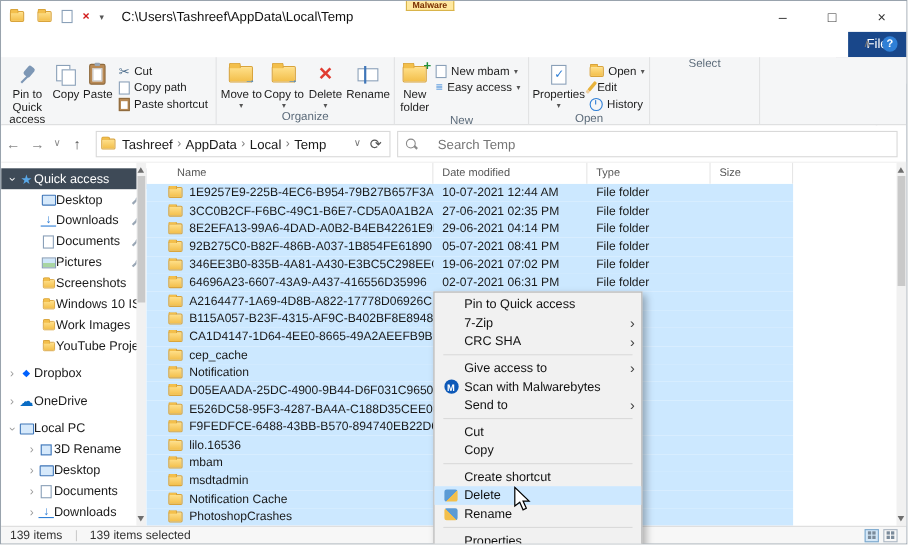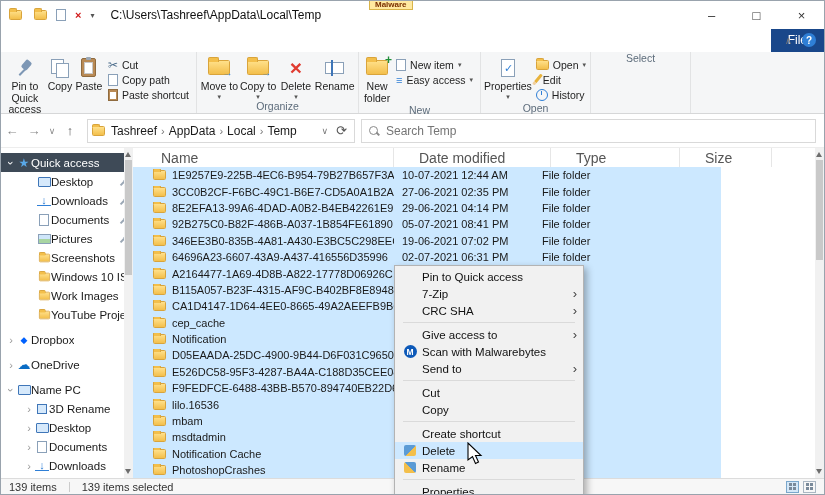--- a/index.html
+++ b/index.html
@@ -76,21 +76,21 @@
   .addressrow{position:absolute;top:113px;left:0;right:0;height:34px;background:#fff;display:flex;align-items:center;border-bottom:1px solid #ededed;}
   .navbtn{width:22px;height:22px;display:flex;align-items:center;justify-content:center;color:#8a8a8a;font-size:13px;}
   .navbtn.small{width:14px;font-size:9px;}
   .navbtn.up{color:#555;}
   .addrbox{margin-left:6px;width:268px;height:24px;border:1px solid #d9d9d9;display:flex;align-items:center;padding:0 4px;font-size:12px;color:#1a1a1a;gap:2px;}
   .crumb{padding:2px 4px;white-space:nowrap;}
   .crumb-sep{color:#777;font-size:11px;}
   .addrspacer{flex:1;}
   .addrdd{color:#777;font-size:9px;padding:0 3px;}
   .refresh{color:#555;font-size:13px;padding:0 3px;}
-  .searchbox{flex:1;height:24px;border:1px solid #d9d9d9;margin:0 8px 0 6px;display:flex;align-items:center;padding:0 6px;gap:6px;}
+  .searchbox{flex:1;height:24px;border:1px solid #d9d9d9;margin:0 8px 0 6px;display:flex;align-items:center;padding:0 6px;gap:18px;}
   .searchbox input{border:none;outline:none;flex:1;font-size:12px;color:#444;font-family:inherit;background:transparent;}
   .i-mag{position:relative;width:12px;height:12px;flex:none;}
   .i-mag::before{content:"";position:absolute;left:1px;top:1px;width:7px;height:7px;border:1.5px solid #8a8a8a;border-radius:50%;}
   .i-mag::after{content:"";position:absolute;left:8px;top:8px;width:4px;height:1.5px;background:#8a8a8a;transform:rotate(45deg);}
 
   
   .main{position:absolute;top:147px;left:0;right:0;bottom:16px;display:flex;background:#fff;}
   .sidebar{width:132px;position:relative;padding-top:5px;overflow:hidden;flex:none;}
   .sbitem{height:19px;display:flex;align-items:center;font-size:11.5px;color:#1a1a1a;padding-right:3px;}
   .sbitem.section{margin-top:6px;}
@@ -115,21 +115,21 @@
   .pinicon::before{content:"";position:absolute;right:2px;top:1px;width:4px;height:5px;background:#9aa7b5;border-radius:1px;transform:rotate(45deg);}
   .pinicon::after{content:"";position:absolute;left:0;top:6px;width:5px;height:1.5px;background:#9aa7b5;transform:rotate(135deg);}
   .sbscroll{position:absolute;top:0;right:0;bottom:0;width:9px;background:#f1f1f1;}
   .sarrow-up,.sarrow-dn{position:absolute;left:1px;width:0;height:0;border-left:3.5px solid transparent;border-right:3.5px solid transparent;}
   .sarrow-up{top:4px;border-bottom:5px solid #6e6e6e;}
   .sarrow-dn{bottom:4px;border-top:5px solid #6e6e6e;}
   .sthumb{position:absolute;left:1px;width:7px;background:#c9c9c9;}
 
   
   .filearea{flex:1;position:relative;}
-  .headers{display:flex;height:19px;align-items:stretch;margin-right:9px;font-size:14px;color:#555;gap:17px;}
+  .headers{display:flex;height:19px;align-items:stretch;margin-right:9px;font-size:10px;color:#555;}
   .hcol{display:flex;align-items:center;border-right:1px solid #e6e6e6;padding-left:8px;}
   .headers .c0{flex:0 0 261px;padding-left:28px;}
   .headers .c1{flex:0 0 140px;}
   .headers .c2{flex:0 0 112px;}
   .headers .c3{flex:0 0 75px;}
   .rows{position:absolute;top:19px;left:0;right:9px;bottom:0;overflow:hidden;}
   .frow{display:flex;align-items:center;height:16.4px;width:588px;font-size:11px;color:#1a1a1a;}
   .frow.sel{background:#cce8ff;}
   .frow .c0{flex:0 0 261px;padding-left:20px;display:flex;align-items:center;gap:6px;overflow:hidden;white-space:nowrap;}
   .frow .c1{flex:0 0 140px;padding-left:8px;}
@@ -268,21 +268,21 @@
       <div class="rcontent">
         <div class="rbig" style="width:46px">
           <span class="bicon">
               <span class="fold-m i-newfold"></span>
             </span>
           <span>New folder</span>
         </div>
         <div class="rsmallcol">
           <div class="rsmall">
               <span class="i-page"></span>
-              <span>New item</span>
+              <span>New mbam</span>
               <span class="dd">▾</span>
             </div>
           <div class="rsmall">
               <span class="i-eza">≡</span>
               <span>Easy access</span>
               <span class="dd">▾</span>
             </div>
         </div>
       </div>
       <div class="rlabel">New</div>
@@ -404,21 +404,21 @@
           <span class="sblabel">Dropbox</span>
         </div>
         <div class="sbitem lv0 section">
           <span class="exp">›</span>
           <span class="sicon onedrive">☁</span>
           <span class="sblabel">OneDrive</span>
         </div>
         <div class="sbitem lv0 section">
           <span class="exp down">›</span>
           <span class="sicon pc"></span>
-          <span class="sblabel">Name PC</span>
+          <span class="sblabel">Local PC</span>
         </div>
         <div class="sbitem lv1">
           <span class="exp">›</span>
           <span class="sicon objects3d"></span>
           <span class="sblabel">3D Rename</span>
         </div>
         <div class="sbitem lv1">
           <span class="exp">›</span>
           <span class="sicon desktop"></span>
           <span class="sblabel">Desktop</span>

